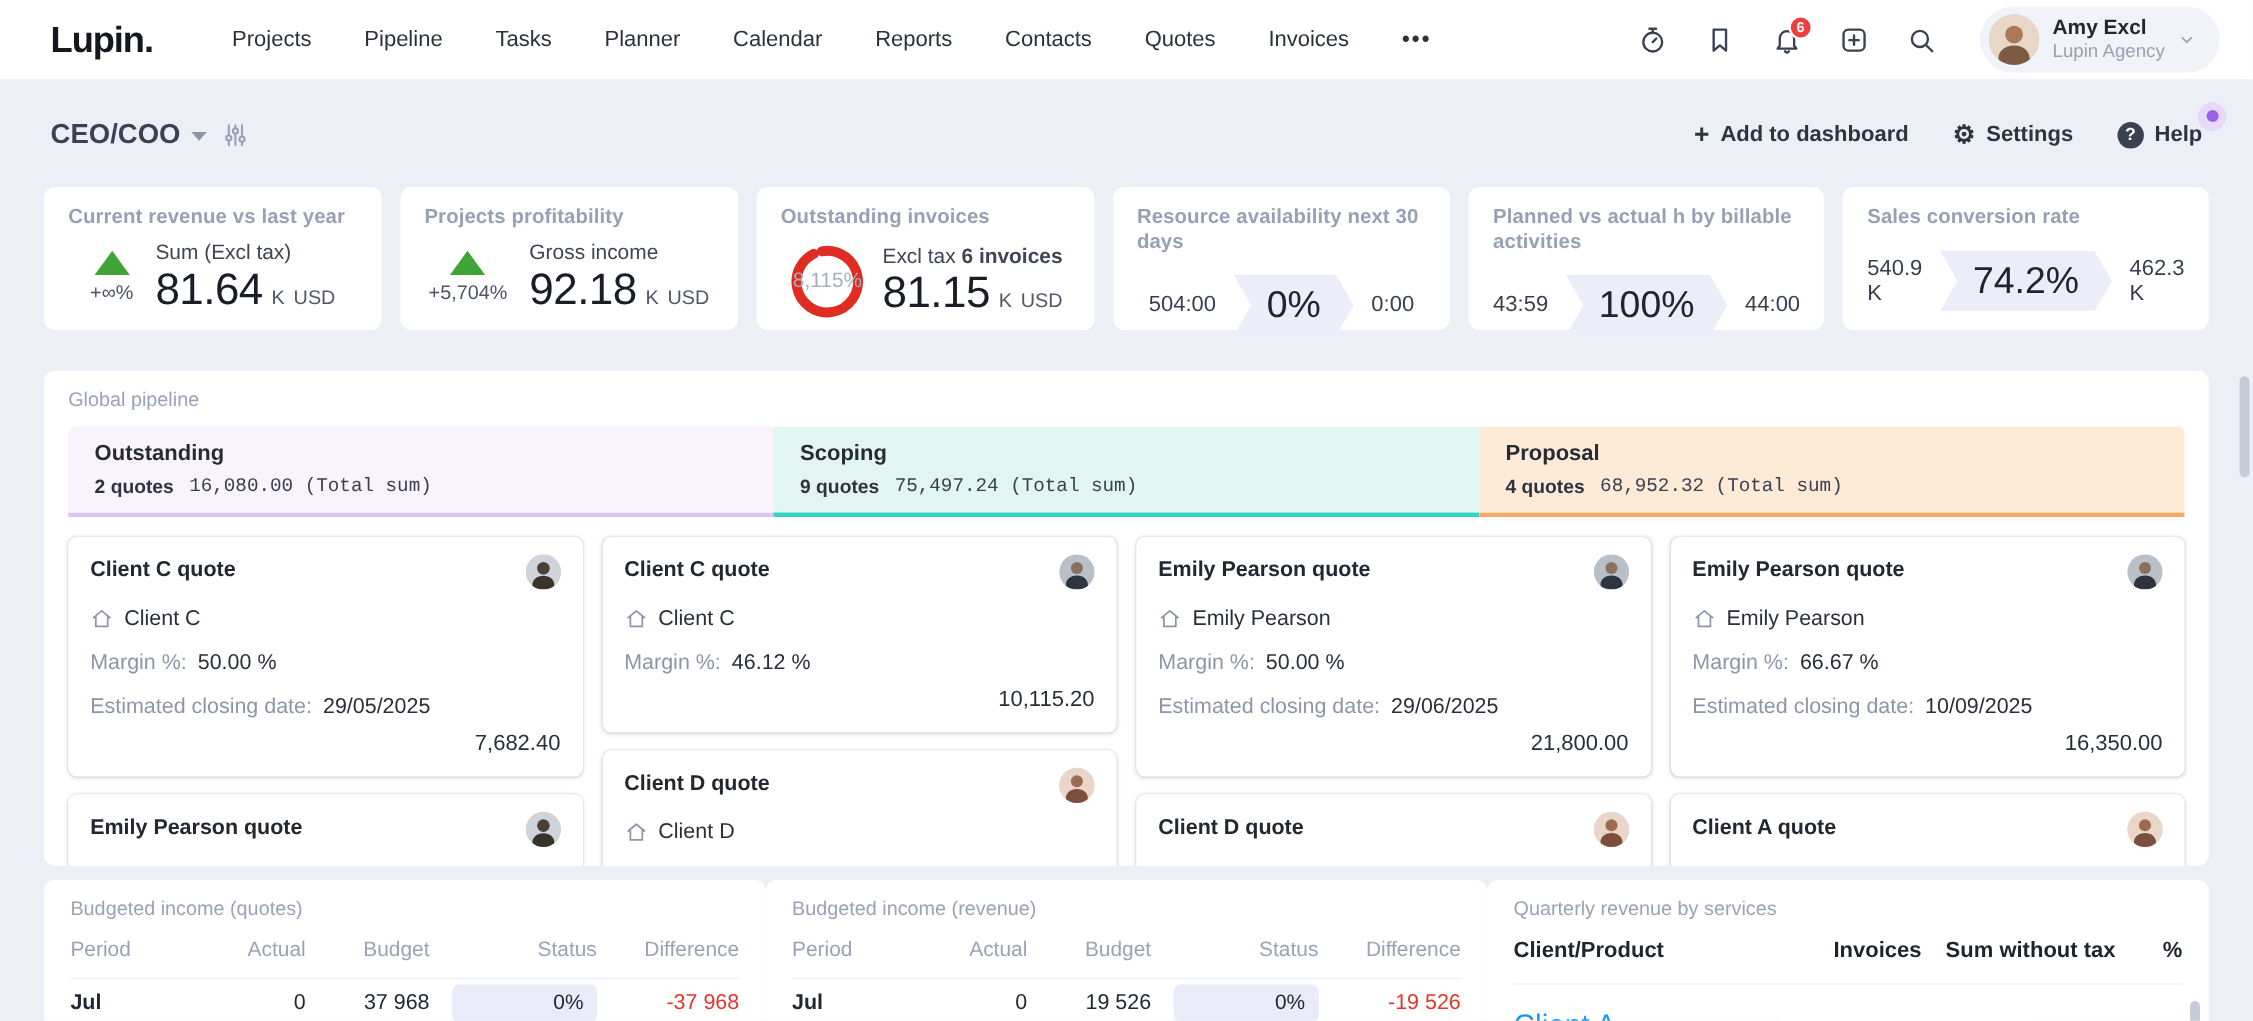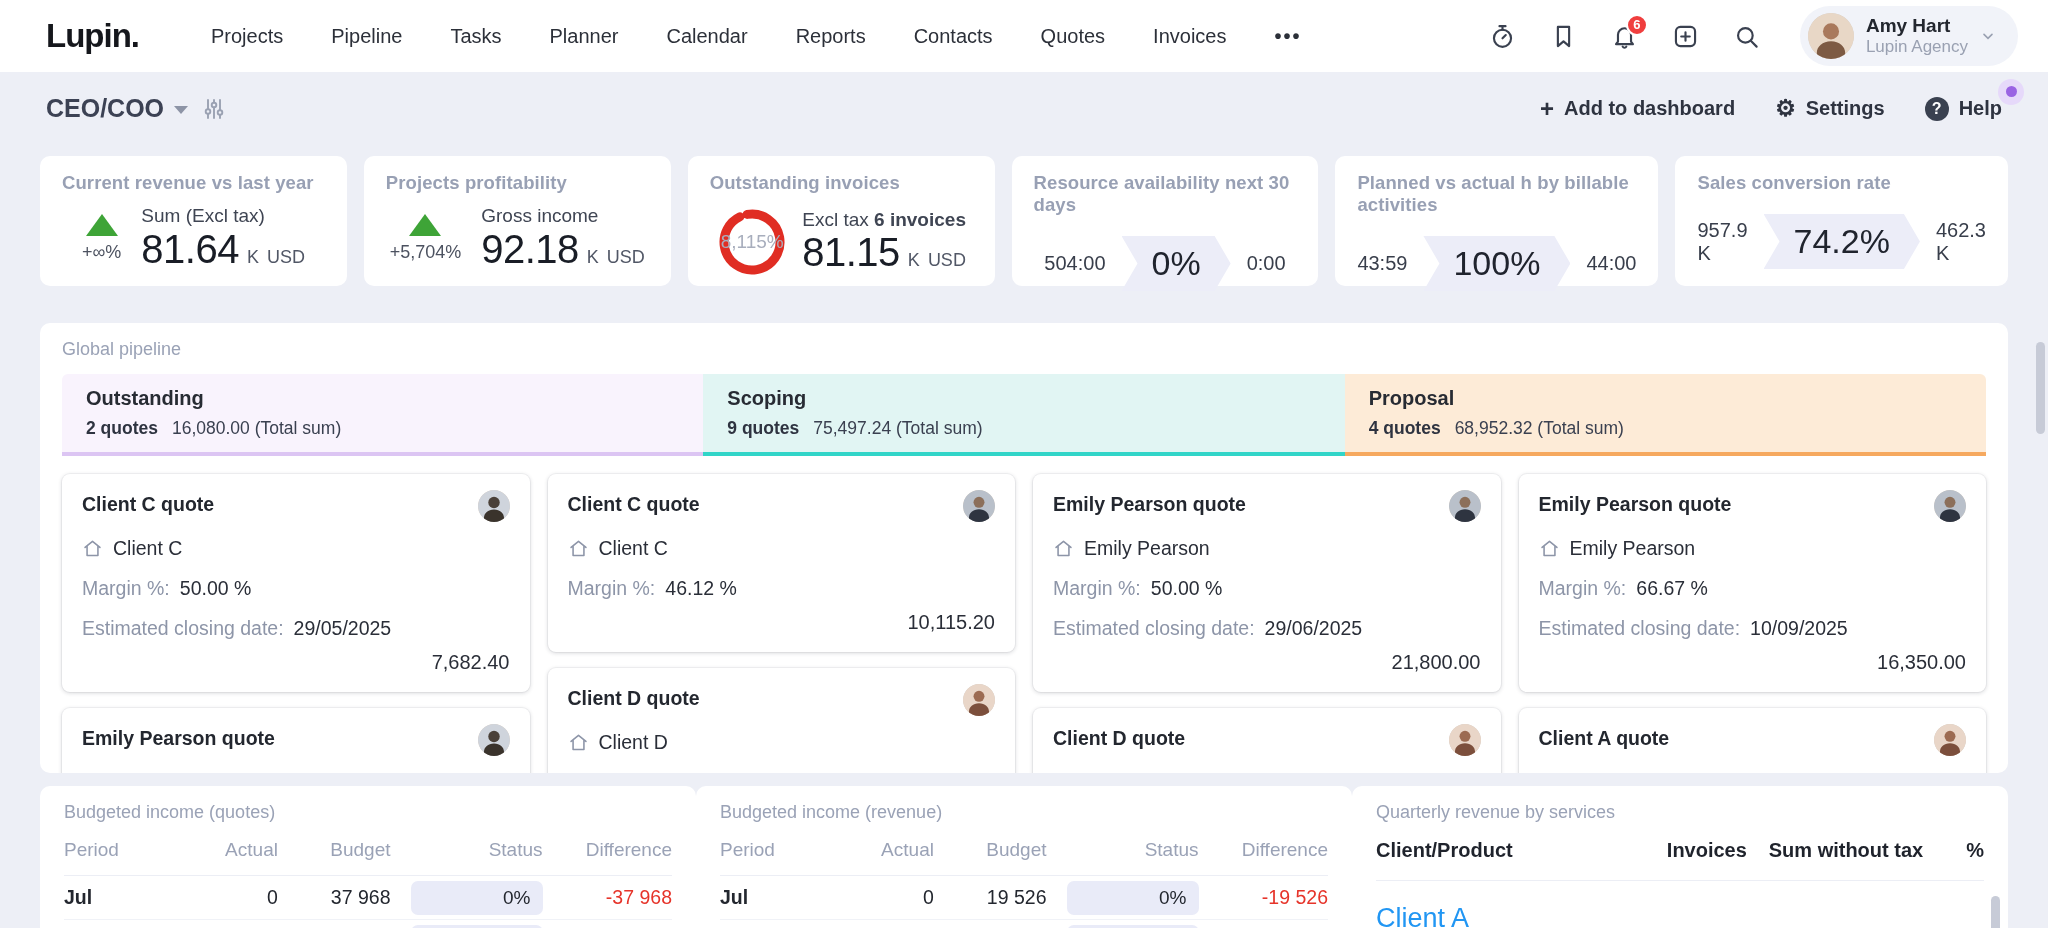--- a/index.html
+++ b/index.html
@@ -34,21 +34,21 @@
   }
   .avatar { border-radius:50%; overflow:hidden; flex:none; background:#d8cfc6; }
   .avatar svg { width:100%; height:100%; display:block; }
   .user-chip .avatar { width:46px; height:46px; }
   .user-meta { line-height:1.15; }
   .user-name { font-size:19px; font-weight:700; color:#23272f; }
   .user-org { font-size:17px; color:#9aa1b2; }
   .chevron { width:16px; height:16px; color:#9aa1b2; }
 
   
-  .page-header { display:flex; align-items:center; padding:22px 46px 18px; }
+  .page-header { display:flex; align-items:center; padding:36px 46px 18px; }
   .dash-title { display:flex; align-items:center; gap:10px; font-size:25px; font-weight:700; color:#3c4254; cursor:pointer; }
   .caret-down { width:0; height:0; border-left:7px solid transparent; border-right:7px solid transparent; border-top:8px solid #8d94a6; margin-top:3px; }
   .filter-icon { width:24px; height:24px; color:#9aa1b2; margin-left:14px; cursor:pointer; }
   .header-actions { margin-left:auto; display:flex; align-items:center; gap:40px; }
   .hdr-btn { display:flex; align-items:center; gap:10px; font-size:20px; font-weight:700; color:#2e3340; cursor:pointer; position:relative; }
   .plus-glyph { font-size:24px; font-weight:800; line-height:1; }
   .gear-glyph { font-size:23px; line-height:1; }
   .q-circle { width:24px; height:24px; border-radius:50%; background:#3a4150; color:#fff; font-size:16px; font-weight:700; display:flex; align-items:center; justify-content:center; }
   .help-dot { position:absolute; top:-18px; right:-22px; width:26px; height:26px; border-radius:50%; background:#e6d9fa; display:flex; align-items:center; justify-content:center; }
   .help-dot::after { content:""; width:11px; height:11px; border-radius:50%; background:#9a63e3; }
@@ -78,21 +78,21 @@
   
   .pipeline { margin:22px 40px 0; background:#fff; border-radius:10px; height:450px; overflow:hidden; padding:16px 22px; position:relative; }
   .section-title { font-size:18px; color:#9aa2b6; }
   .stage-band { display:flex; margin-top:14px; }
   .stage { flex:1; padding:13px 24px; border-bottom:4px solid transparent; }
   .stage:first-child { border-top-left-radius:6px; }
   .stage:last-child { border-top-right-radius:6px; }
   .stage-name { font-size:20px; font-weight:700; color:#272b33; }
   .stage-sub { margin-top:8px; font-size:17.5px; color:#2e3340; display:flex; gap:14px; }
   .stage-count { font-weight:700; }
-  .stage-total { color:#3a4050; }
+  .stage-total { color:#3a4050;font-family:Liberation Mono, monospace; }
   .kanban { display:flex; gap:18px; margin-top:18px; }
   .kcol { flex:1; display:flex; flex-direction:column; gap:16px; min-width:0; }
   .qcard {
     background:#fff; border-radius:8px; padding:16px 20px;
     box-shadow:0 1px 4px rgba(24,30,45,.18), 0 0 0 1px rgba(24,30,45,.04);
   }
   .qcard-head { display:flex; align-items:flex-start; justify-content:space-between; }
   .qcard-title { font-size:19.5px; font-weight:700; color:#23272f; line-height:28px; }
   .qcard .avatar { width:32px; height:32px; }
   .qrow { display:flex; align-items:center; gap:10px; margin-top:12px; font-size:19.5px; color:#343b4a; line-height:28px; }
@@ -167,21 +167,21 @@
     </span>
     <div class="user-chip">
       <span class="avatar">
         <svg viewBox="0 0 24 24">
             <circle cx="12" cy="12" r="12" fill="#e8d7c6"></circle>
             <circle cx="12" cy="9.6" r="4.2" fill="#a9795c"></circle>
             <path d="M12 14.8c-4.4 0-7.4 2.8-7.4 6V24h14.8v-3.2c0-3.2-3-6-7.4-6z" fill="#7d5a43"></path>
           </svg>
       </span>
       <span class="user-meta">
-        <div class="user-name">Amy Hart</div>
+        <div class="user-name">Amy Excl</div>
         <div class="user-org">Lupin Agency</div>
       </span>
       <span class="chevron">
         <svg viewBox="0 0 24 24" fill="none" stroke="currentColor" stroke-width="2.4" stroke-linecap="round">
             <path d="M6 9.5l6 6 6-6"></path>
           </svg>
       </span>
     </div>
   </div>
 </header>
@@ -291,21 +291,21 @@
     <div class="ratio-body">
       <span class="ratio-side">43:59</span>
       <span class="ratio-pill">100%</span>
       <span class="ratio-side">44:00</span>
     </div>
   </div>
 
   <div class="kpi-card">
     <div class="kpi-title">Sales conversion rate</div>
     <div class="ratio-body">
-      <span class="ratio-side">957.9 K</span>
+      <span class="ratio-side">540.9 K</span>
       <span class="ratio-pill">74.2%</span>
       <span class="ratio-side">462.3 K</span>
     </div>
   </div>
 </div>
 
 <section class="pipeline">
   <div class="section-title">Global pipeline</div>
 
   <div class="stage-band">

